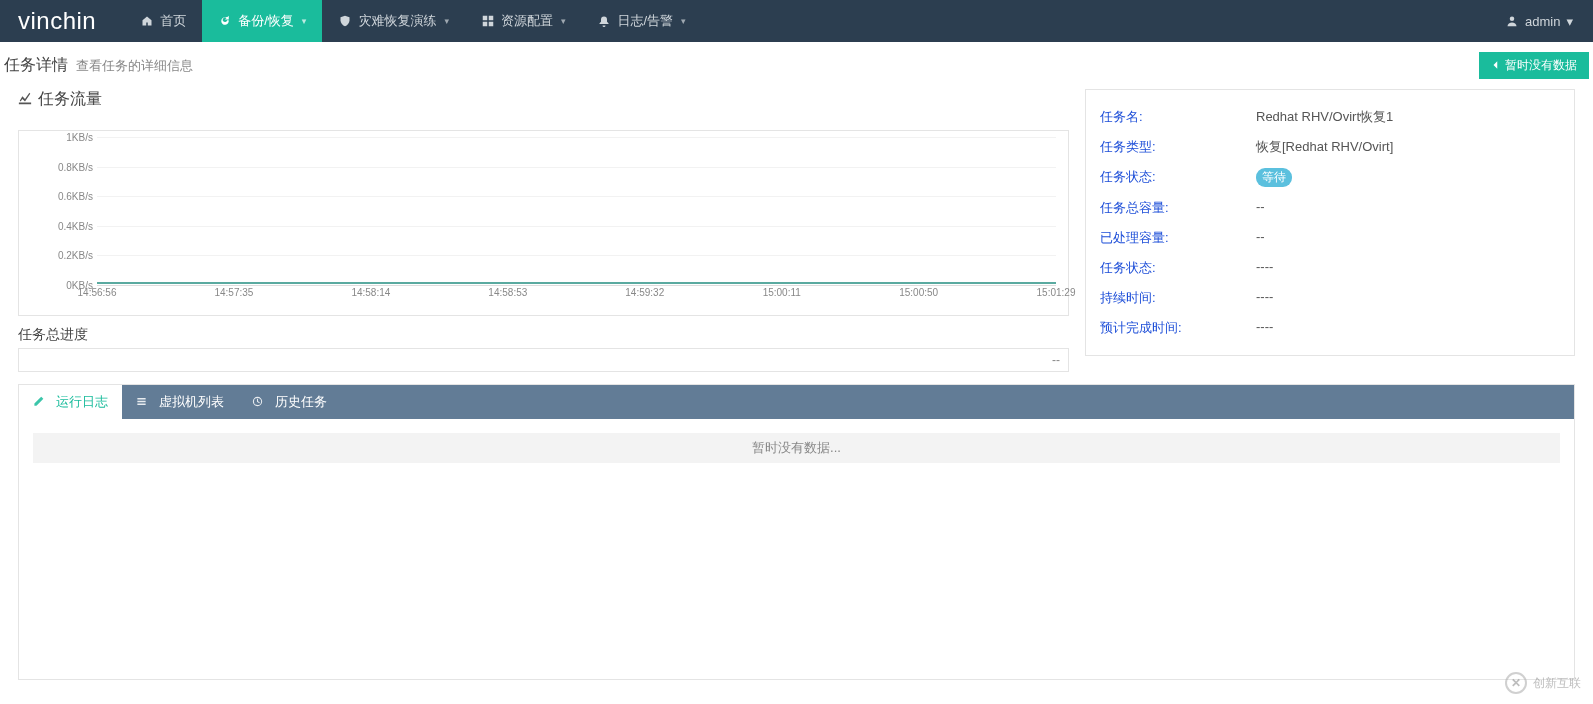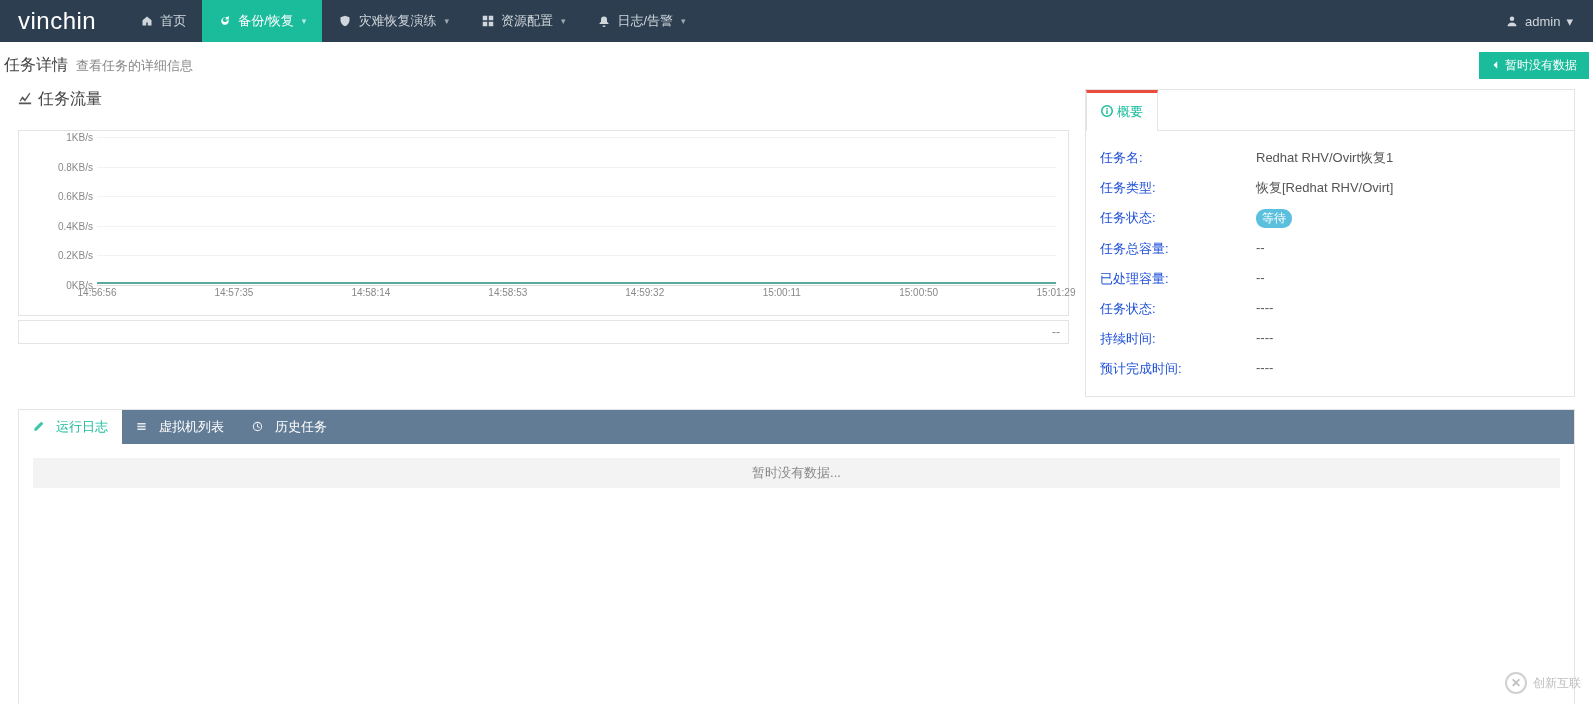--- a/index.html
+++ b/index.html
@@ -160,38 +160,27 @@
           <span class="x-tick" style="left:28.56%">14:58:14</span>
           <span class="x-tick" style="left:42.84%">14:58:53</span>
           <span class="x-tick" style="left:57.12%">14:59:32</span>
           <span class="x-tick" style="left:71.4%">15:00:11</span>
           <span class="x-tick" style="left:85.68%">15:00:50</span>
           <span class="x-tick" style="left:100%">15:01:29</span>
         </div>
       </div>
     </div>
 
+    <div class="progress-title">任务总进度</div>
     <div class="progress-box">
       <span>--</span>
     </div>
   </div>
 
   <div class="right-panel">
-    <div class="tabs">
-      <div class="tab active">
-        <span class="tico" style="color:#1abc9c">
-          <svg viewBox="0 0 16 16" width="12" height="12" fill="currentColor">
-              <circle cx="8" cy="8" r="7" fill="none" stroke="currentColor" stroke-width="2"></circle>
-              <rect x="7" y="7" width="2" height="5"></rect>
-              <rect x="7" y="4" width="2" height="2"></rect>
-            </svg>
-        </span>
-        <span>概要</span>
-      </div>
-    </div>
     <div class="summary-body">
       <div class="sum-row">
           <span class="sum-label">任务名:</span>
           <span class="sum-val">Redhat RHV/Ovirt恢复1</span>
         </div>
       <div class="sum-row">
           <span class="sum-label">任务类型:</span>
           <span class="sum-val">恢复[Redhat RHV/Ovirt]</span>
         </div>
       <div class="sum-row">

